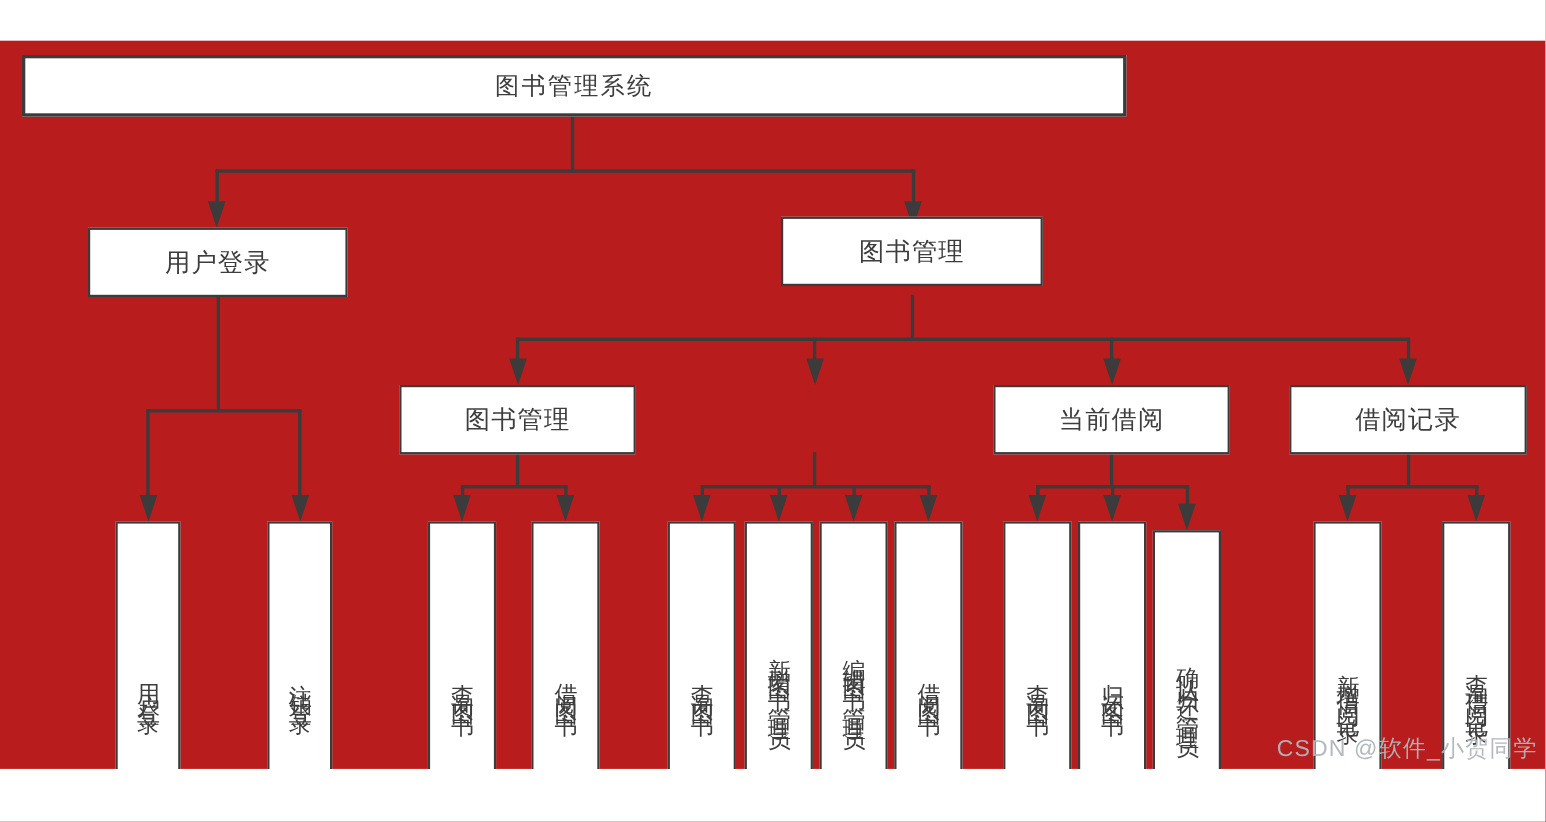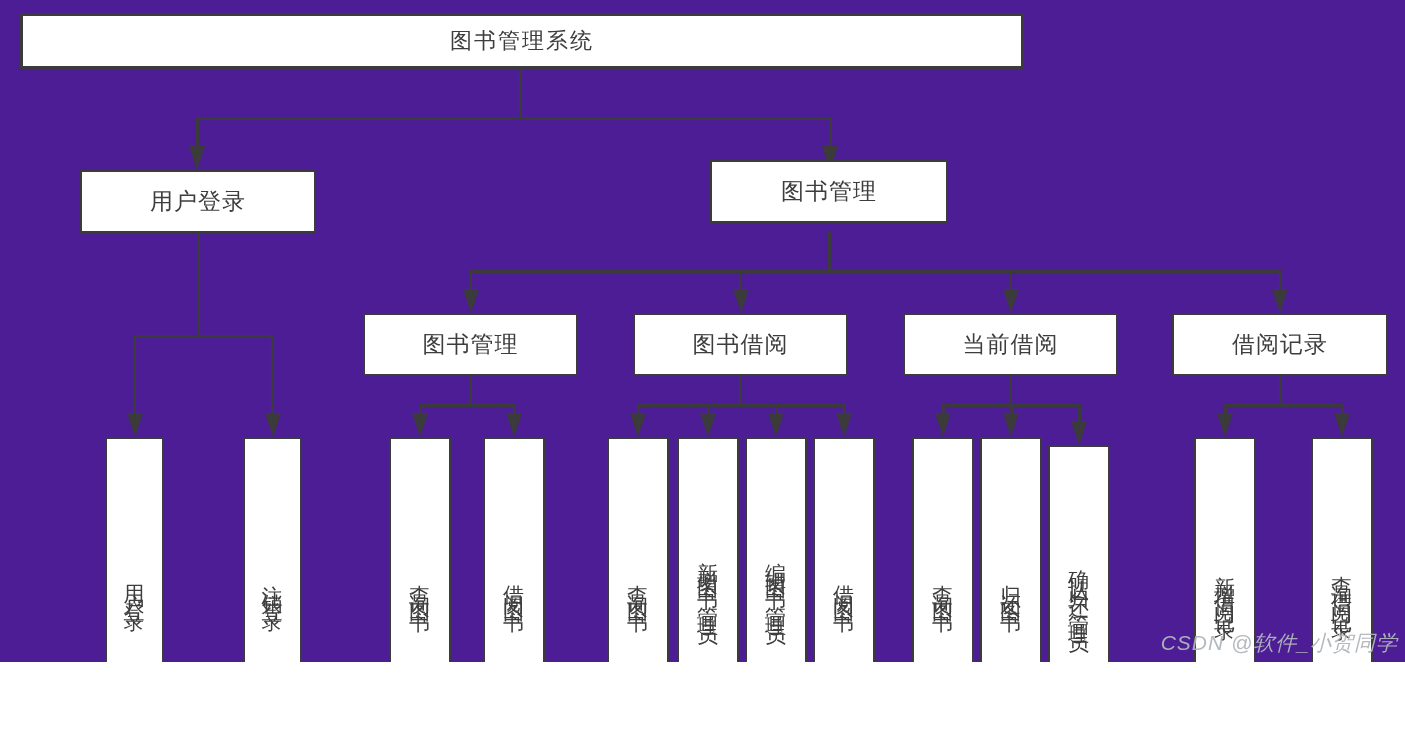--- a/index.html
+++ b/index.html
@@ -1,22 +1,23 @@
 <!DOCTYPE html>
 <html><head>
 <meta charset="utf-8">
 <style>
   html, body { margin: 0; padding: 0; background: #ffffff; }
   .canvas {
     position: relative;
     width: 1405px;
     height: 662px;
-    background: #4c1d95;
+    background: #b91c1c;
     font-family: "Liberation Sans", "DejaVu Sans", sans-serif;
     overflow: hidden;
+    margin-top: 37px;
   }
   .node {
     position: absolute;
     box-sizing: border-box;
     background: #ffffff;
     border: 2.5px solid #3b3b3b;
     display: flex;
     align-items: center;
     justify-content: center;
     color: #3d3d3d;
@@ -47,21 +48,20 @@
   }
   .watermark {
     position: absolute;
     right: 7px;
     bottom: 5px;
     font-size: 21px;
     color: rgba(176, 181, 186, 0.95);
     letter-spacing: 1px;
     z-index: 5;
     white-space: nowrap;
-    font-style: italic;
   }
 </style>
 </head>
 <body>
 
 <div class="canvas">
 
   <div class="node root horiz" style="left:20px; top:13px; width:1004px; height:56px;">
     <span>图书管理系统</span>
   </div>
@@ -93,23 +93,20 @@
   <div class="ar" style="left:462.5px; top:289px;"></div>
   <div class="vl" style="left:739px; top:270px; height:23px;"></div>
   <div class="ar" style="left:732.5px; top:289px;"></div>
   <div class="vl" style="left:1009px; top:270px; height:23px;"></div>
   <div class="ar" style="left:1002.5px; top:289px;"></div>
   <div class="vl" style="left:1278.5px; top:270px; height:23px;"></div>
   <div class="ar" style="left:1272px; top:289px;"></div>
 
   <div class="node horiz" style="left:363px; top:313px; width:215px; height:63px;">
     <span>图书管理</span>
-  </div>
-  <div class="node horiz" style="left:633px; top:313px; width:215px; height:63px;">
-    <span>图书借阅</span>
   </div>
   <div class="node horiz" style="left:903px; top:313px; width:215px; height:63px;">
     <span>当前借阅</span>
   </div>
   <div class="node horiz" style="left:1172px; top:313px; width:216px; height:63px;">
     <span>借阅记录</span>
   </div>
 
   <div class="vl" style="left:469px; top:374px; height:32px;"></div>
   <div class="hl" style="left:418.5px; top:404px; width:97px;"></div>

